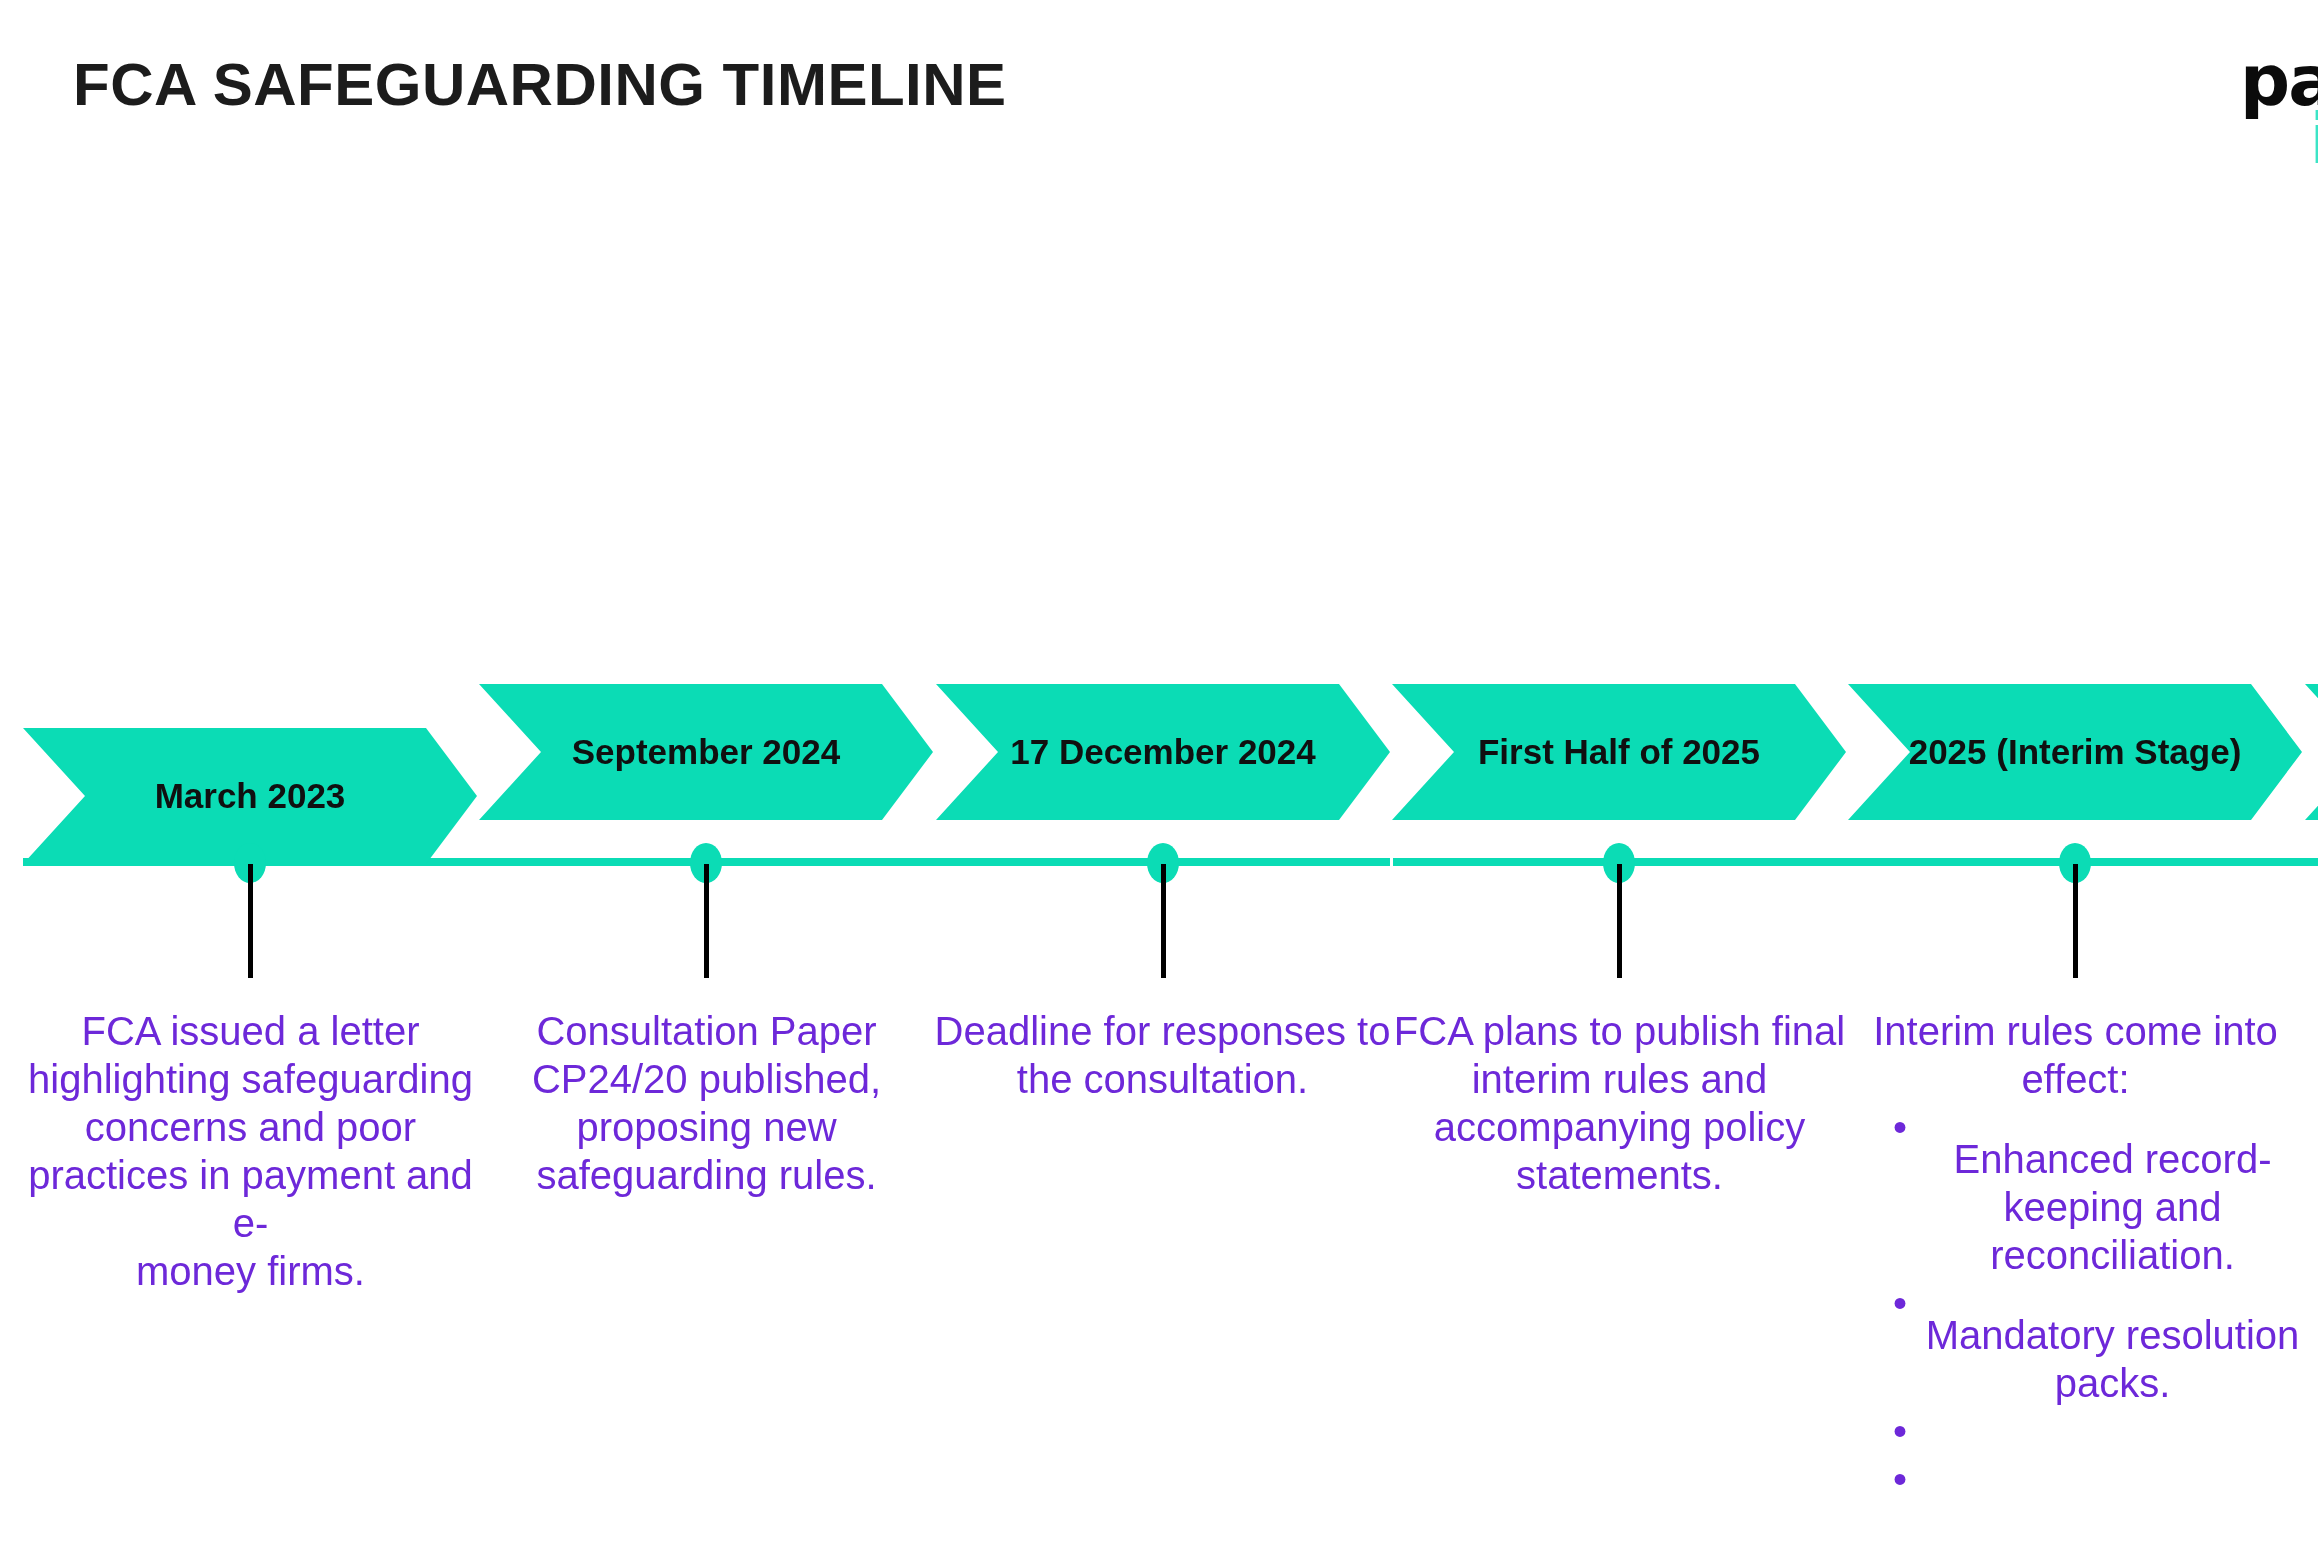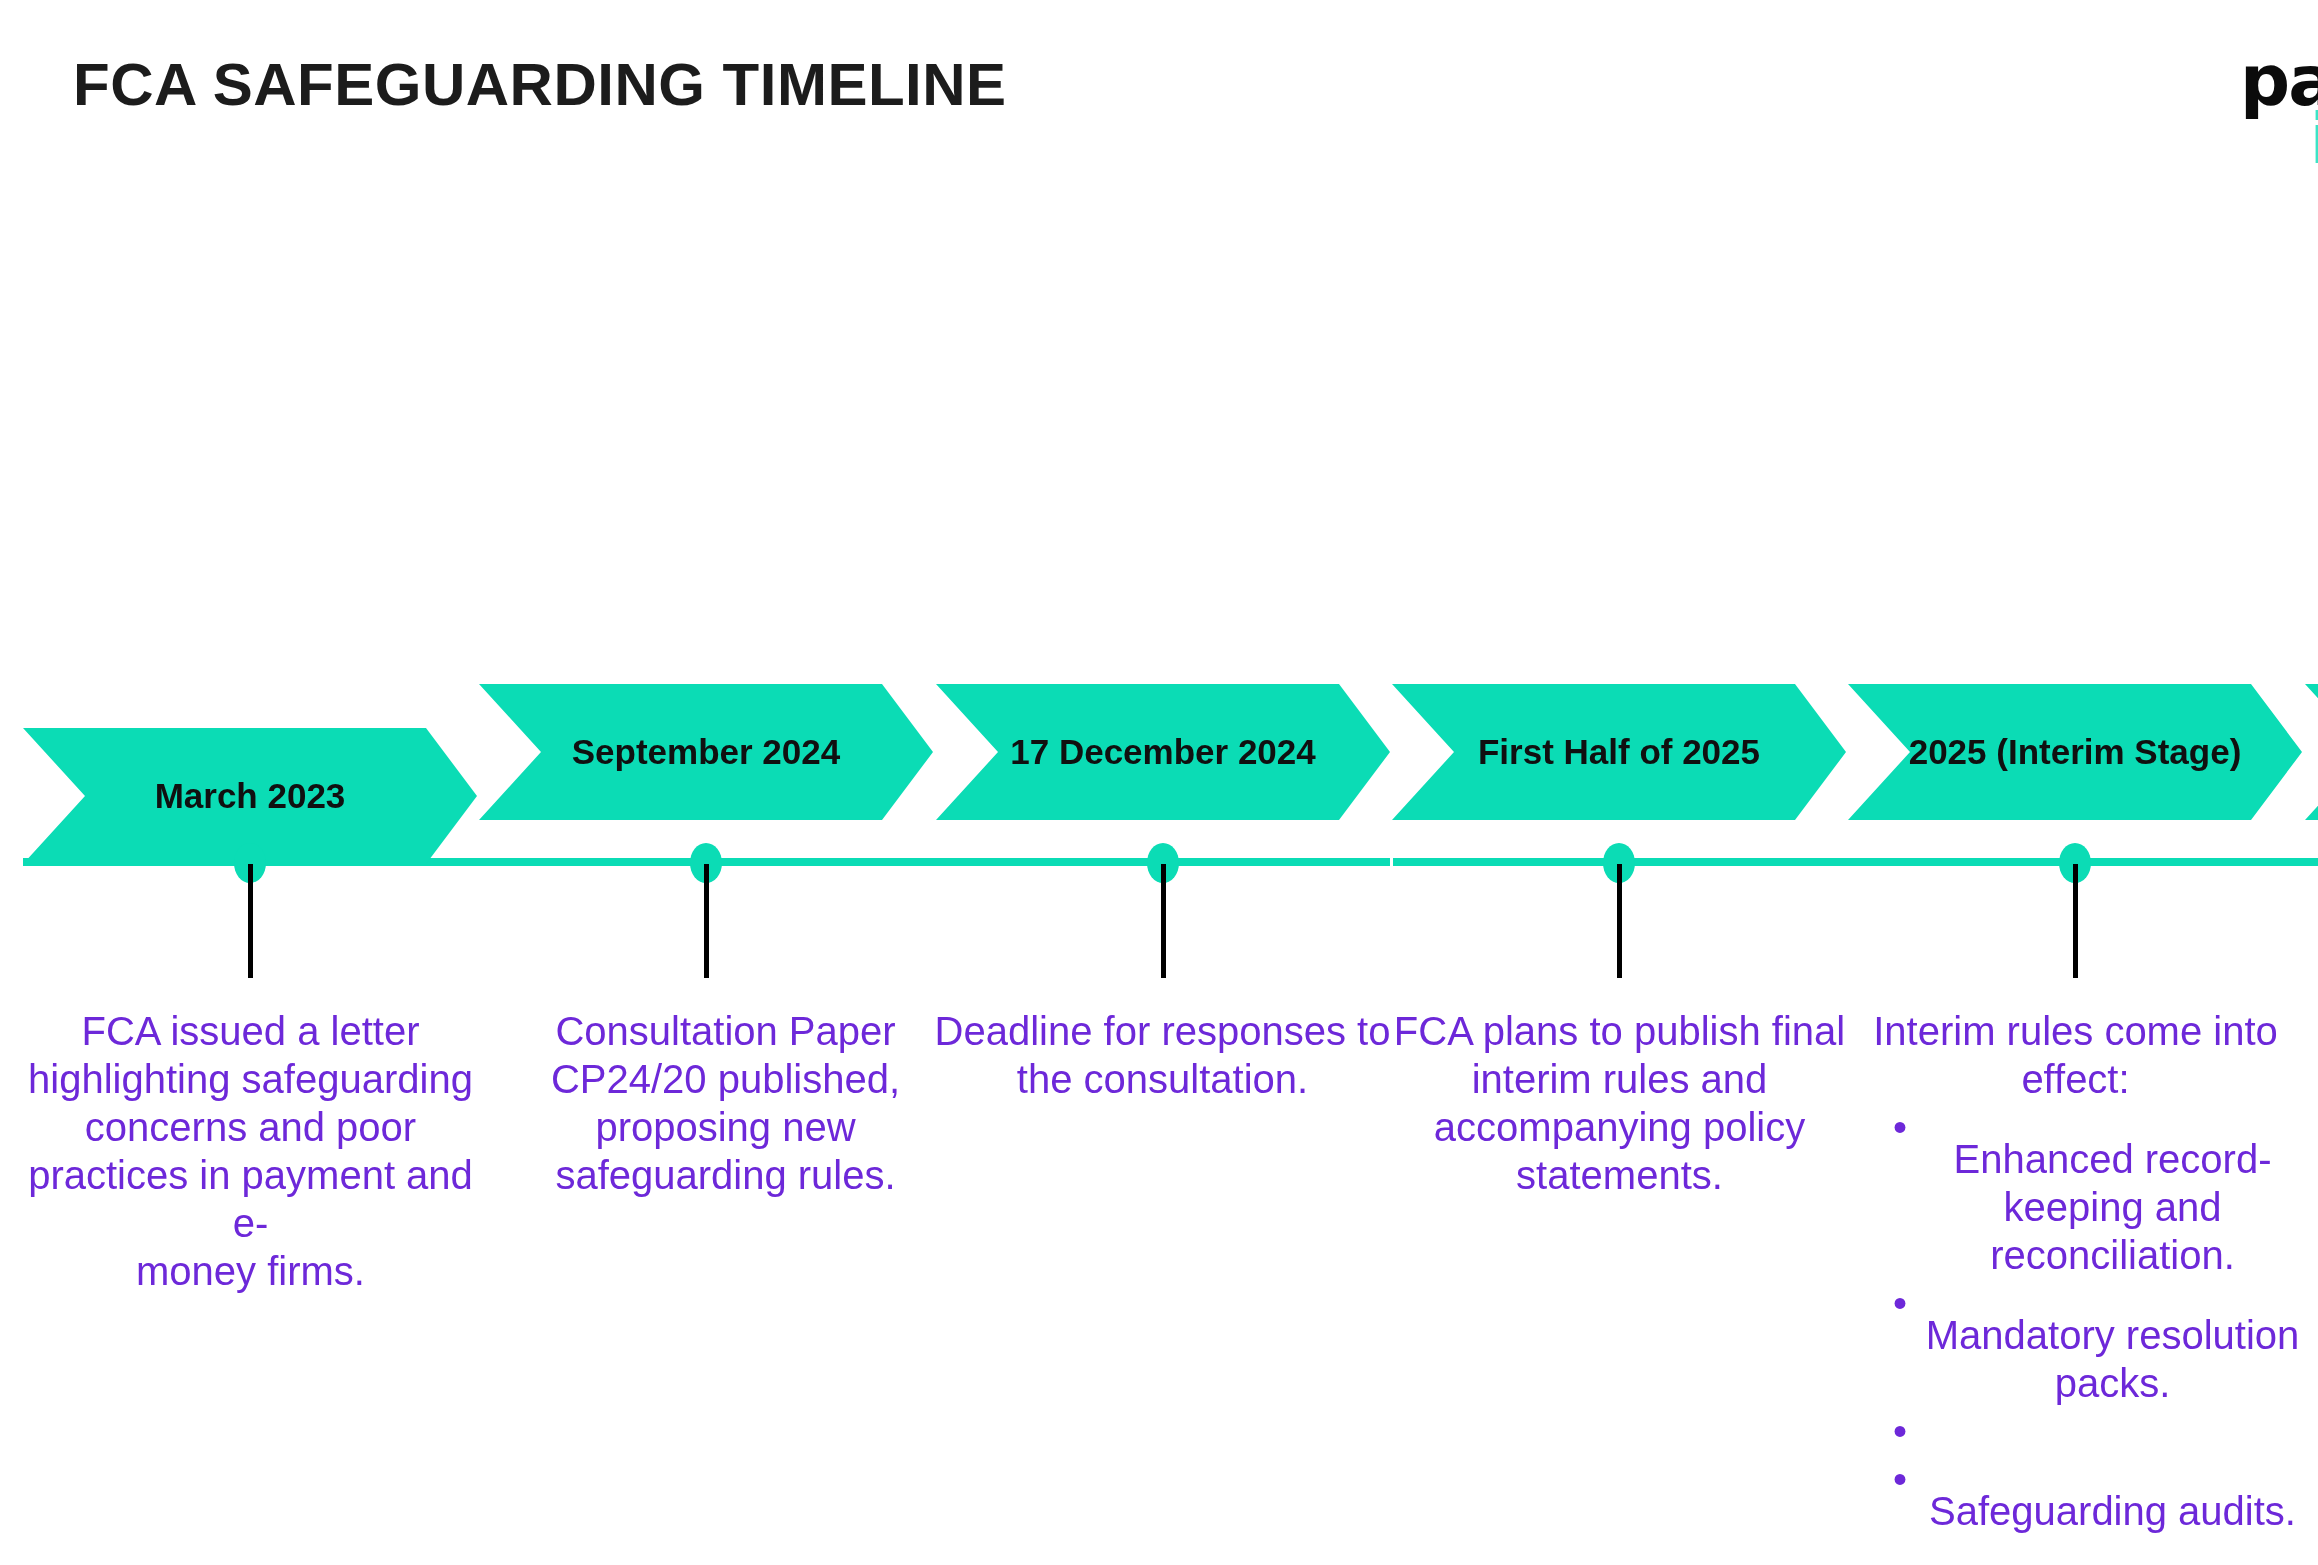--- a/index.html
+++ b/index.html
@@ -39,21 +39,21 @@
   .dot{position:absolute;top:843px;width:32px;height:40px;border-radius:50%;background:#0BDCB5;}
   .d0{left:234px;}.d1{left:690px;}.d2{left:1147px;}.d3{left:1603px;}.d4{left:2059px;}
   .stem{position:absolute;top:864px;width:4.6px;height:114px;background:#000000;}
   .s0{left:248px;}.s1{left:704px;}.s2{left:1161px;}.s3{left:1617px;}.s4{left:2073px;}
 
   
   .desc{
     position:absolute;top:1007px;width:459px;
     font-size:40px;line-height:48px;color:#6d28d9;text-align:center;
   }
-  .b0{left:21px;}.b1{left:496px;}.b2{left:933px;}.b3{left:1390px;}.b4{left:1846px;}.b5{left:2302px;}
+  .b0{left:21px;}.b1{left:477px;}.b2{left:933px;}.b3{left:1390px;}.b4{left:1846px;}.b5{left:2302px;}
   .desc-text{white-space:pre-line;}
   .desc ul{list-style:none;margin:0;padding:0;}
   .desc li{display:flex;align-items:flex-start;}
   .bullet{flex:0 0 74px;text-align:right;padding-right:13px;box-sizing:border-box;}
   .li-text{flex:1;white-space:pre-line;text-align:center;margin-top:32px;}
 </style>
 </head>
 <body>
 
 <div class="canvas">
@@ -139,21 +139,20 @@
       <li>
         <span class="bullet">•</span>
         <span class="li-text">Mandatory resolution
 packs.</span>
       </li>
       <li>
         <span class="bullet">•</span>
       </li>
       <li>
         <span class="bullet">•</span>
-        <span class="li-text">Safeguarding audits.</span>
       </li>
     </ul>
   </div>
 
   <div class="desc b5">
     <div class="desc-text">End-state rules to be
 implemented:</div>
     <ul>
       <li>
         <span class="bullet">•</span>

